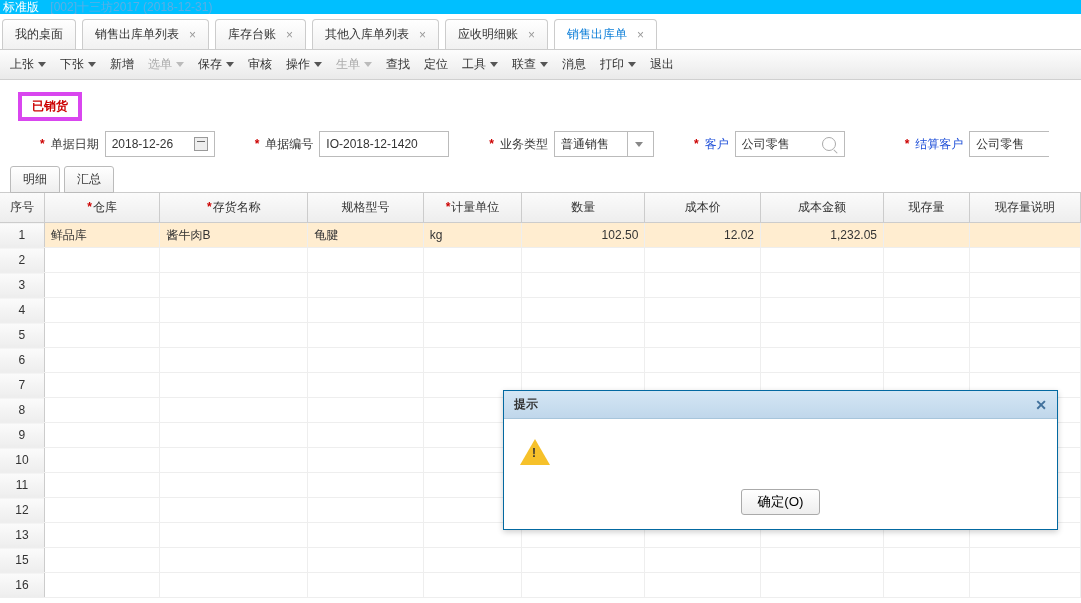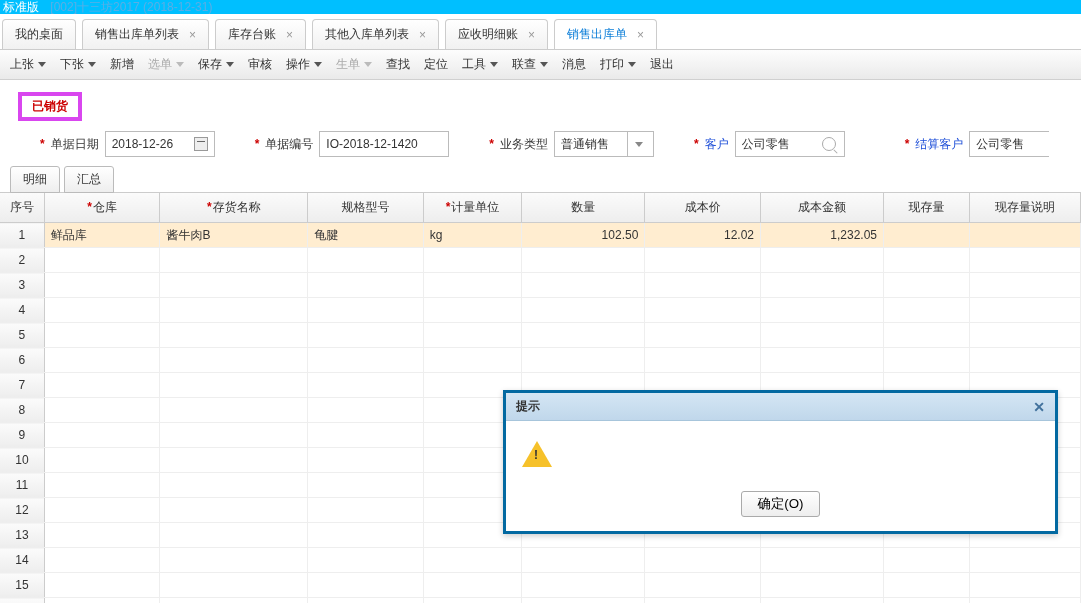--- a/index.html
+++ b/index.html
@@ -149,21 +149,21 @@
     .grid td.num, .grid th.num-col { text-align: right; }
     .grid td.idx { text-align: center; background: linear-gradient(#fbfbfb,#ededed); border-right:1px solid #ccc; }
     .grid tbody tr.data-row td:not(.idx) { background: #ffedd0; }
     .req-star.th { margin-right: 1px; }
 
     .dialog {
       position: absolute;
       left: 503px; top: 390px;
       width: 555px;
       background: #fff;
-      border: 3px solid #0369a1;
+      border: 1px solid #0369a1;
       box-shadow: 0 2px 6px rgba(0,0,0,.2);
     }
     .dialog-title {
       background: linear-gradient(#d4e6f4, #c0d7eb);
       padding: 5px 10px;
       font-weight: bold;
       color: #333;
       display: flex;
       justify-content: space-between;
       align-items: center;
@@ -523,32 +523,20 @@
           <td></td>
           <td></td>
           <td></td>
           <td></td>
           <td></td>
           <td></td>
           <td></td>
           <td></td>
         </tr>
         <tr>
-          <td class="idx">14</td>
-          <td></td>
-          <td></td>
-          <td></td>
-          <td></td>
-          <td></td>
-          <td></td>
-          <td></td>
-          <td></td>
-          <td></td>
-        </tr>
-        <tr>
           <td class="idx">15</td>
           <td></td>
           <td></td>
           <td></td>
           <td></td>
           <td></td>
           <td></td>
           <td></td>
           <td></td>
           <td></td>

